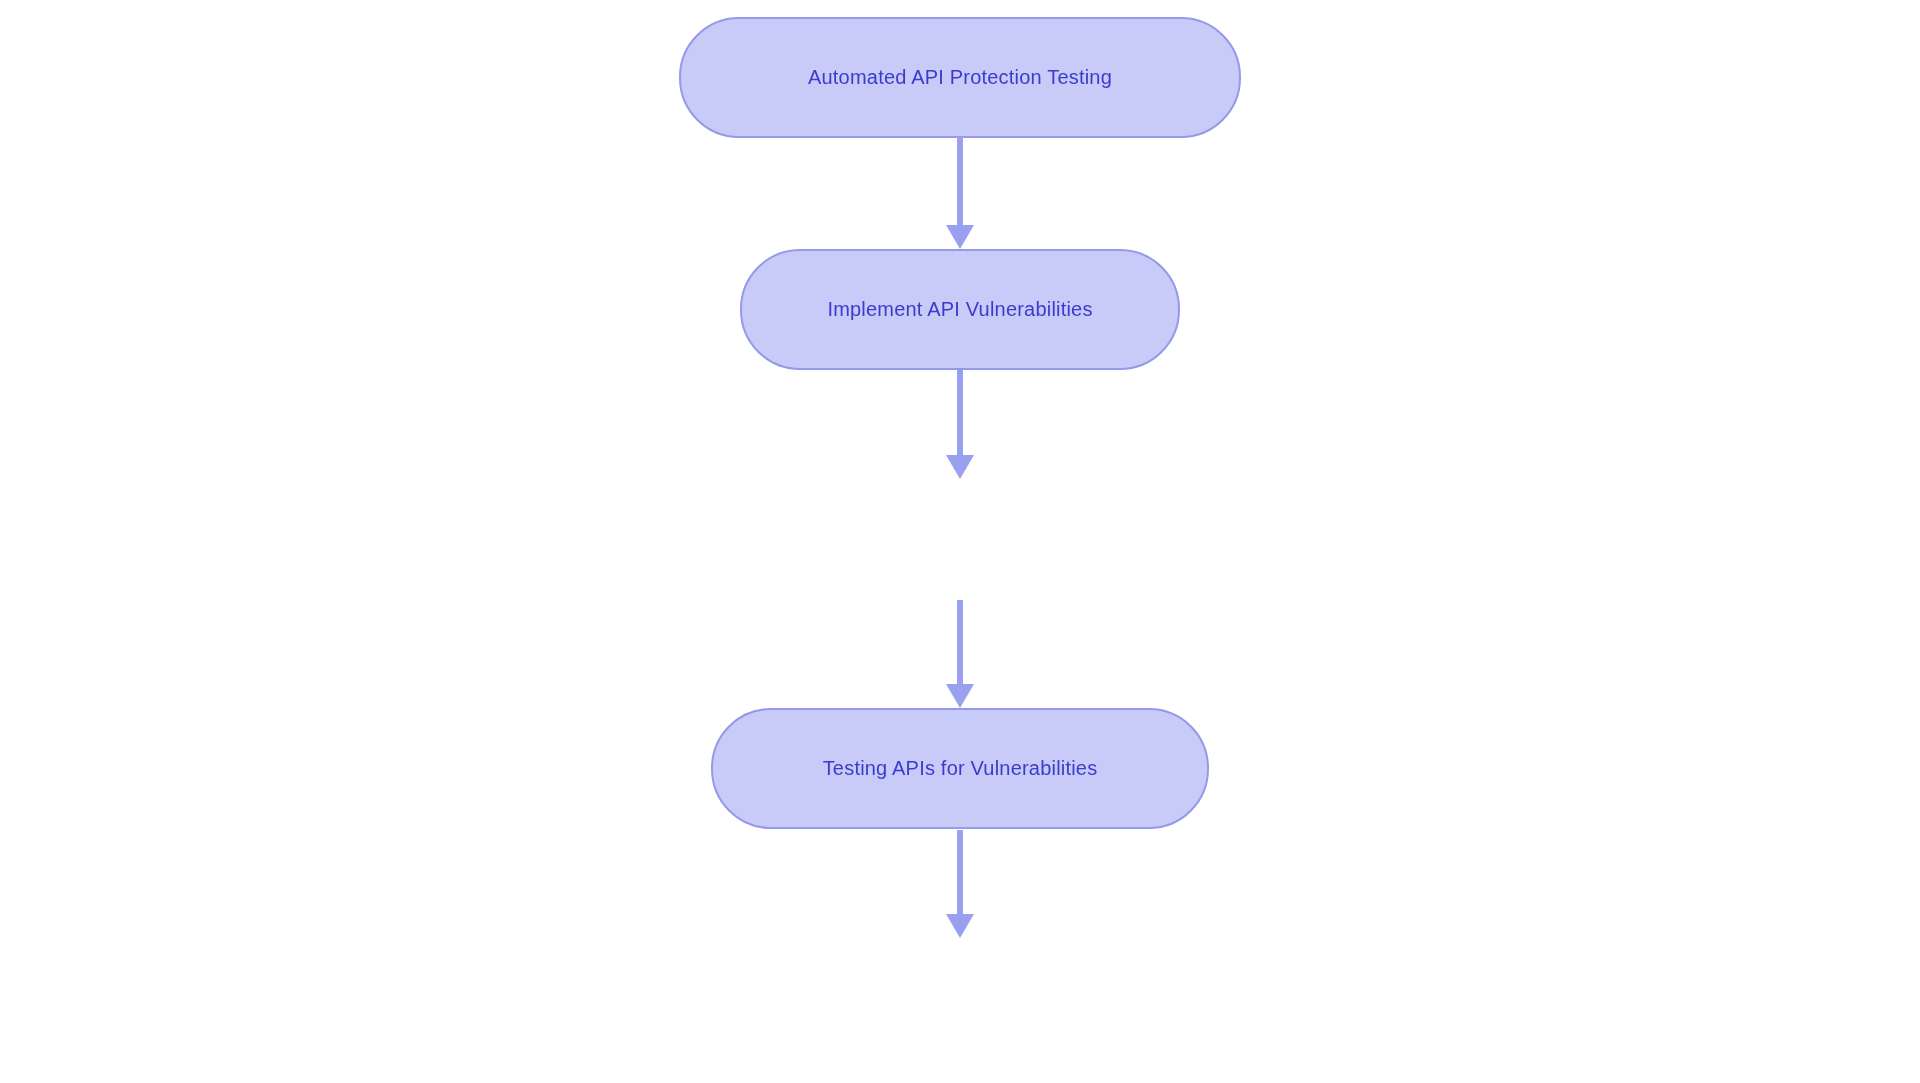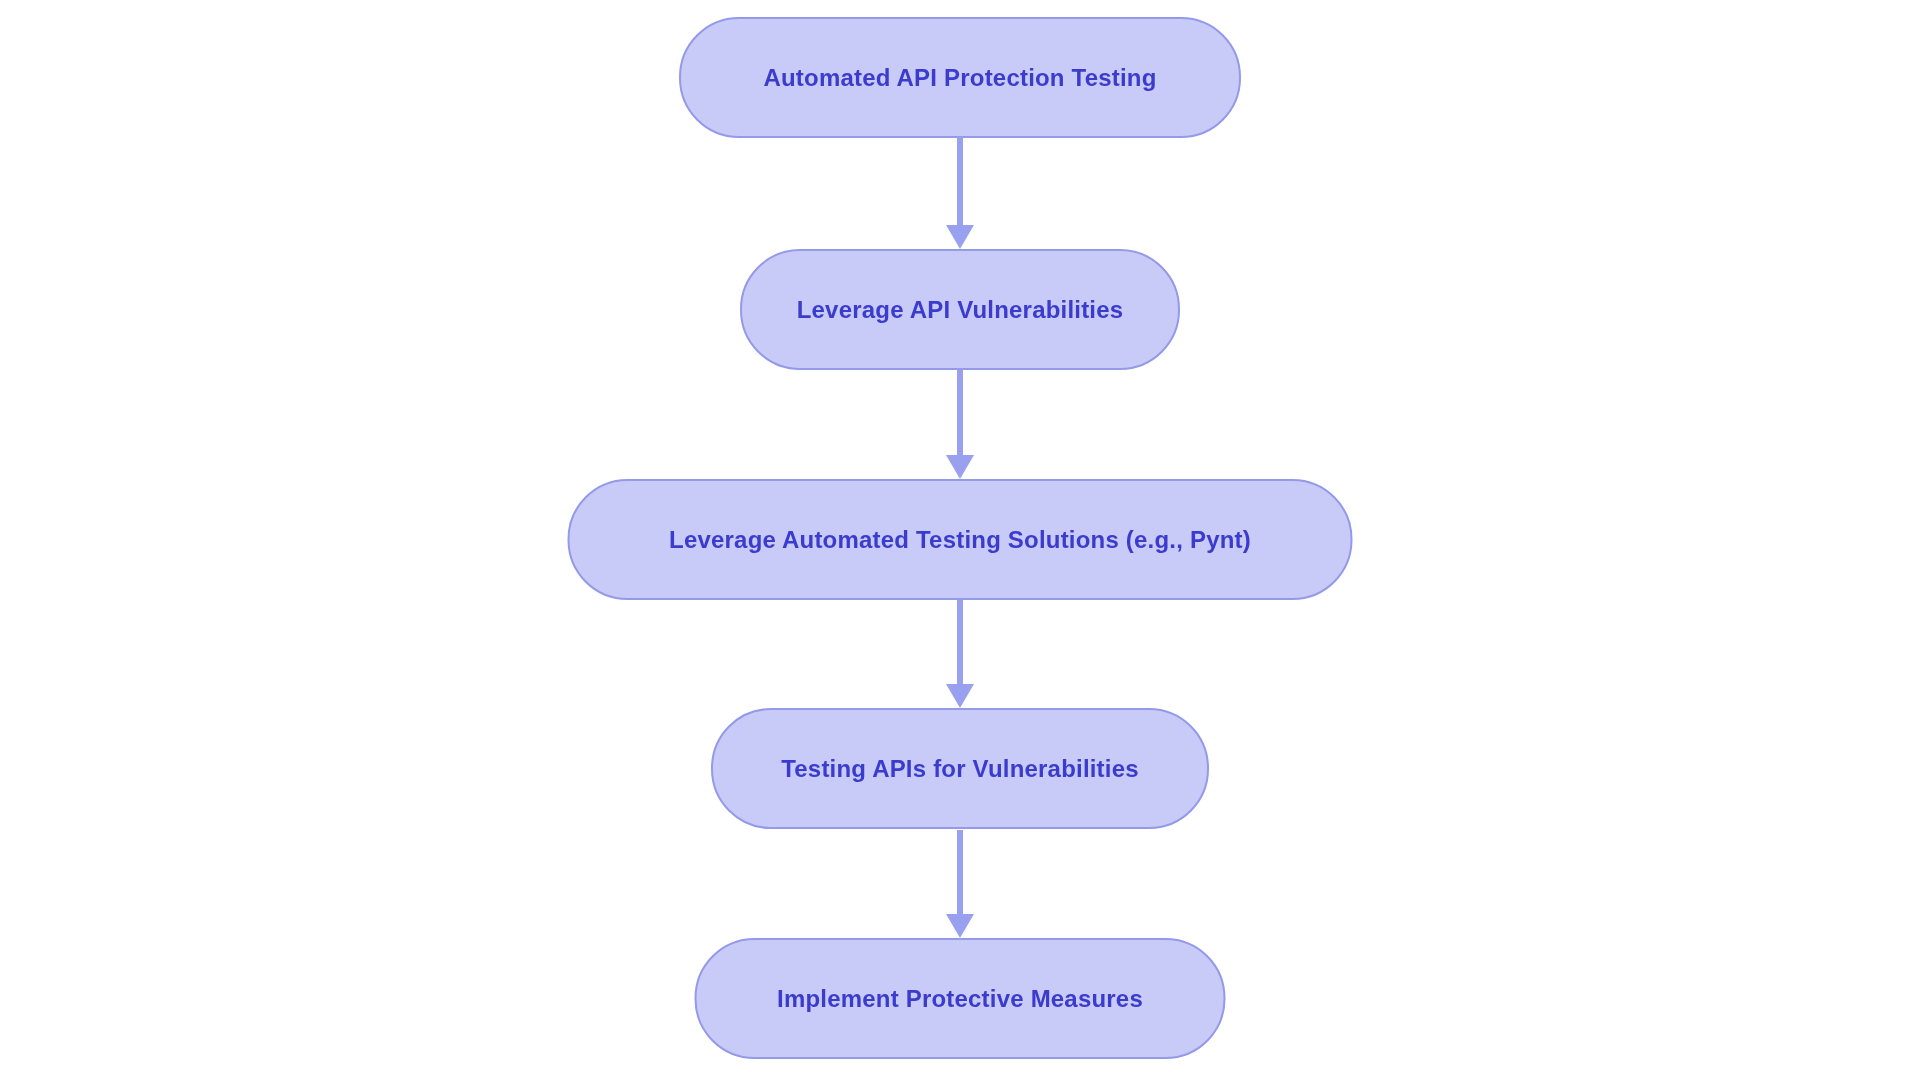--- a/index.html
+++ b/index.html
@@ -30,22 +30,22 @@
     height: 121px;
     background: var(--node-fill);
     border: 2px solid var(--node-border);
     border-radius: 60px;
     display: flex;
     align-items: center;
     justify-content: center;
   }
   .node-label {
     color: var(--text-color);
-    font-size: 24px;
-    font-weight: 700;
+    font-size: 20px;
+    font-weight: 400;
     letter-spacing: 0.2px;
     white-space: nowrap;
     text-align: right;
   }
   .node-1 { top: 17px;  width: 562px; }
   .node-2 { top: 249px; width: 440px; }
   .node-3 { top: 479px; width: 785px; }
   .node-4 { top: 708px; width: 498px; }
   .node-5 { top: 938px; width: 531px; }
 
@@ -83,43 +83,37 @@
   <div class="node node-1">
     <span class="node-label">Automated API Protection Testing</span>
   </div>
 
   <div class="arrow arrow-1">
     <div class="arrow-stem"></div>
     <div class="arrow-head"></div>
   </div>
 
   <div class="node node-2">
-    <span class="node-label">Leverage API Vulnerabilities</span>
+    <span class="node-label">Implement API Vulnerabilities</span>
   </div>
 
   <div class="arrow arrow-2">
     <div class="arrow-stem"></div>
     <div class="arrow-head"></div>
   </div>
 
-  <div class="node node-3">
-    <span class="node-label">Leverage Automated Testing Solutions (e.g., Pynt)</span>
-  </div>
 
   <div class="arrow arrow-3">
     <div class="arrow-stem"></div>
     <div class="arrow-head"></div>
   </div>
 
   <div class="node node-4">
     <span class="node-label">Testing APIs for Vulnerabilities</span>
   </div>
 
   <div class="arrow arrow-4">
     <div class="arrow-stem"></div>
     <div class="arrow-head"></div>
   </div>
 
-  <div class="node node-5">
-    <span class="node-label">Implement Protective Measures</span>
-  </div>
 
 </div>
 
 </body></html>

